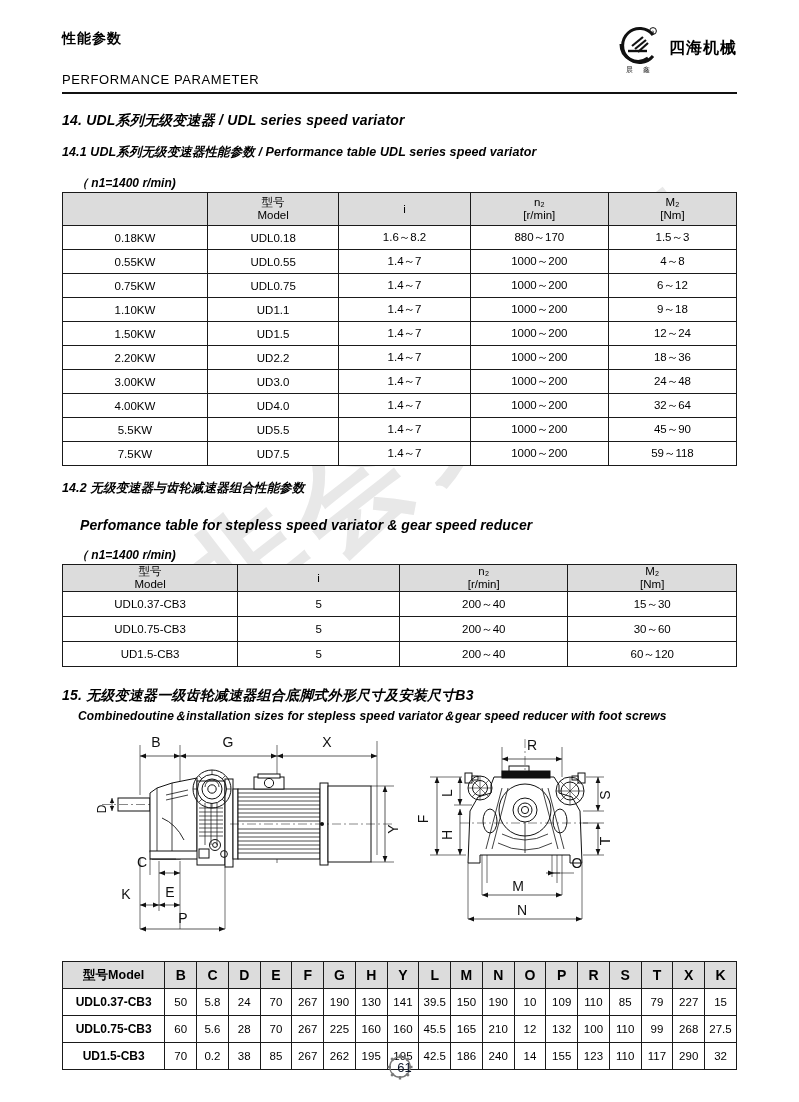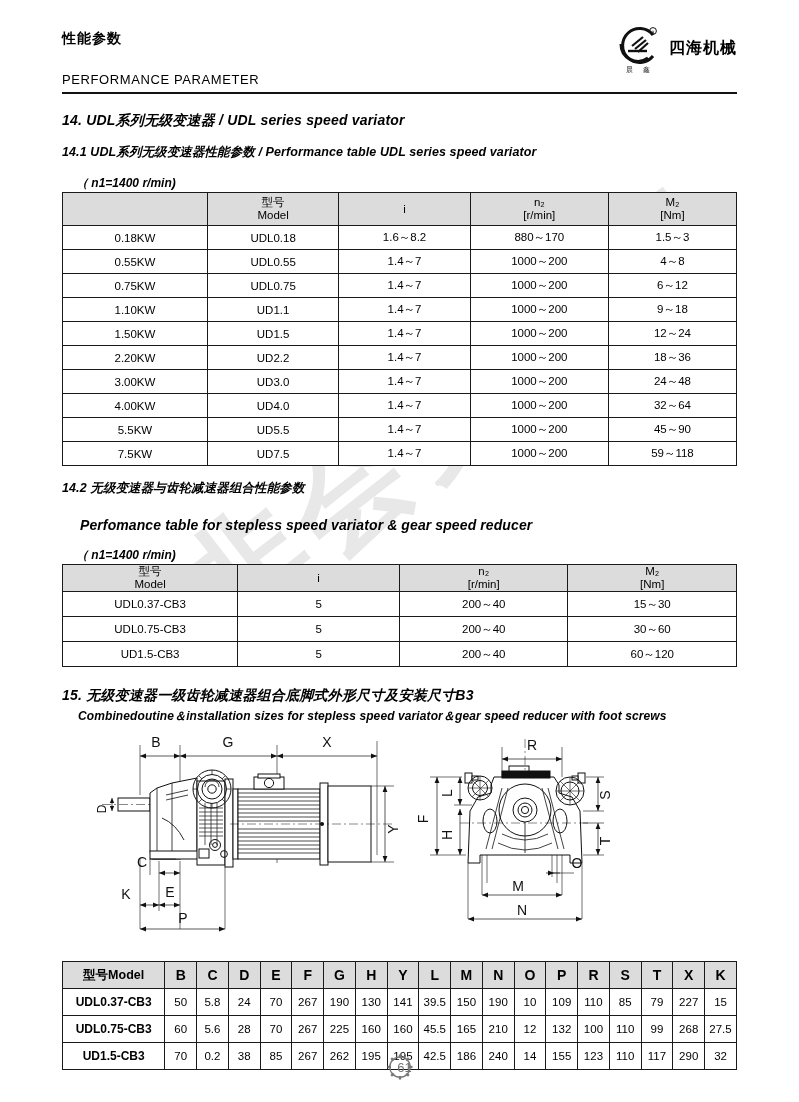--- a/index.html
+++ b/index.html
@@ -210,21 +210,21 @@
     width: 34px;
     height: 34px;
     display: flex;
     align-items: center;
     justify-content: center;
   }
   .pagenum-text {
     position: relative;
     z-index: 2;
     font-size: 13px;
-    color: #737373;
+    color: #0f172a;
     font-family: "Liberation Sans", sans-serif;
     padding-left: 10px;
   }
 </style>
 </head>
 <body>
 
 <div class="watermark">非会员水印</div>
 
 <div class="page">

